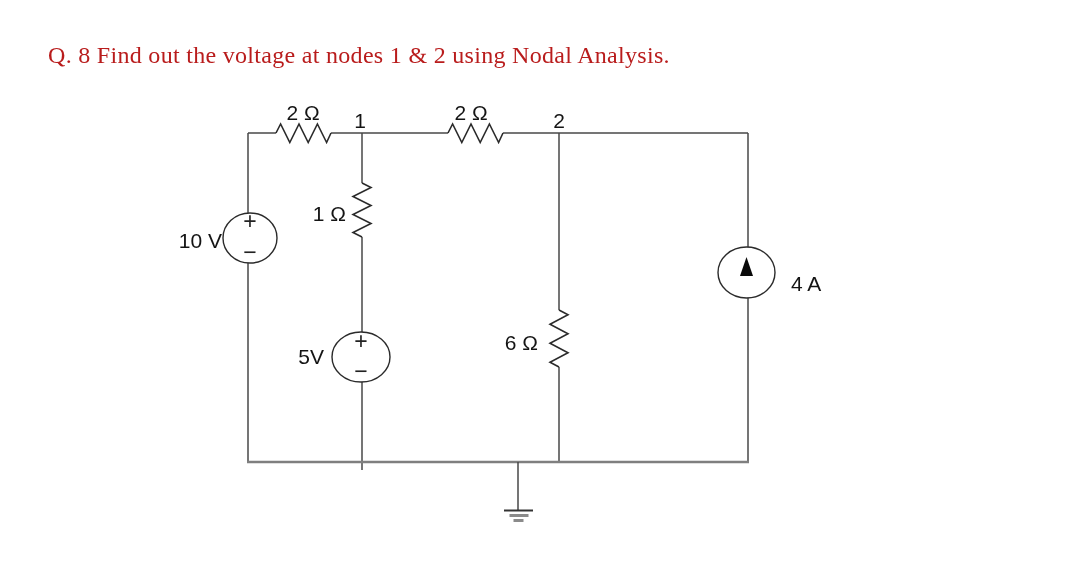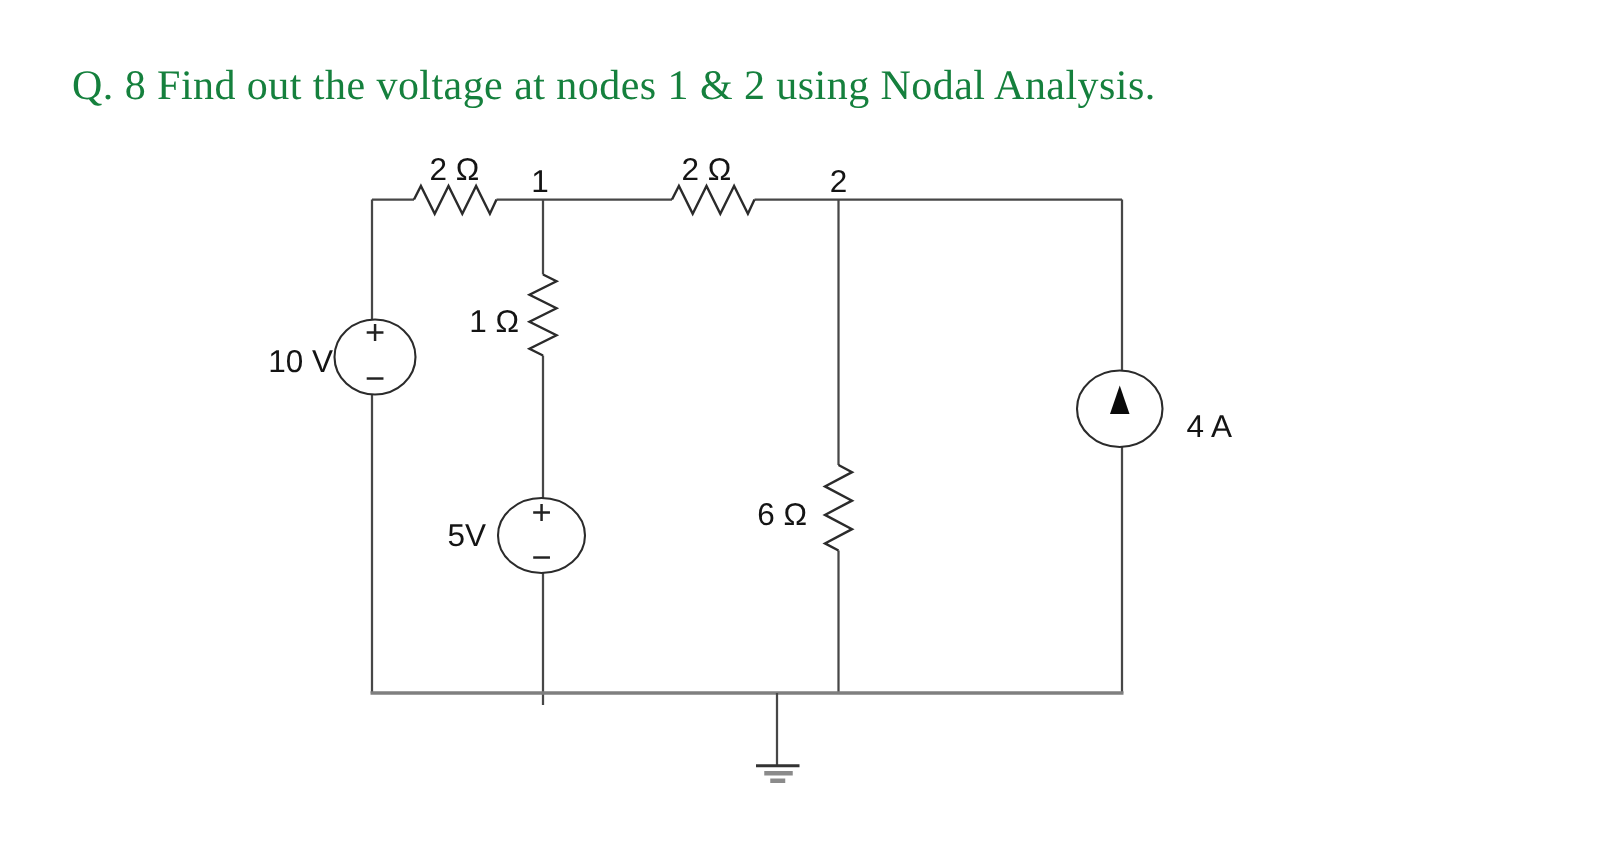--- a/index.html
+++ b/index.html
@@ -13,23 +13,23 @@
     height: 575px;
     background: #ffffff;
     overflow: hidden;
     font-family: "Liberation Sans", sans-serif;
   }
   #question-title {
     position: absolute;
     left: 48px;
     top: 42px;
     font-family: "Liberation Serif", serif;
-    font-size: 28px;
+    font-size: 24px;
     letter-spacing: 0.3px;
-    color: #15803d;
+    color: #b91c1c;
     white-space: nowrap;
   }
   svg#circuit {
     position: absolute;
     left: 0;
     top: 0;
   }
   .wire {
     stroke: #474747;
     stroke-width: 1.5;

